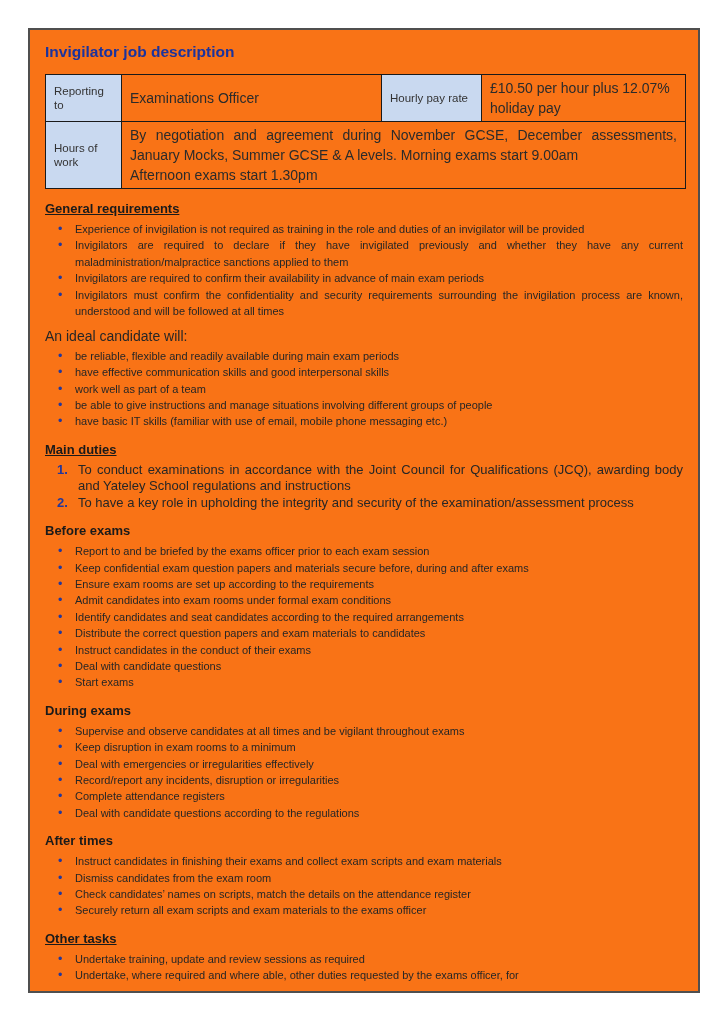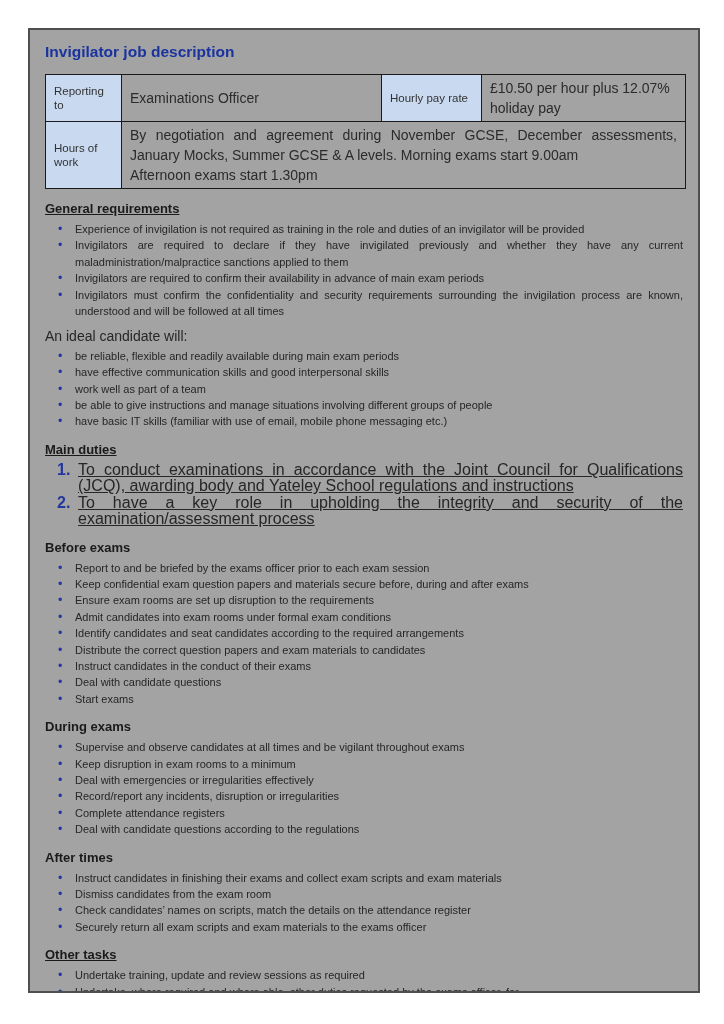--- a/index.html
+++ b/index.html
@@ -16,21 +16,21 @@
   }
   .sheet {
     position: absolute;
     left: 28px;
     top: 28px;
     width: 672px;
     height: 965px;
     box-sizing: border-box;
     border: 2px solid #4f4f4f;
     padding: 11px 15px 0 15px;
-    background: #a3a3a3;
+    background: #f97316;
     overflow: hidden;
   }
   .doc-title {
     font-size: 15.5px;
     font-weight: bold;
     color: #1b339e;
     margin: 2px 0 13px 0;
     line-height: 18px;
   }
   
@@ -95,24 +95,23 @@
   ol.numbered-list {
     list-style: none;
     margin: 0;
     padding: 0;
     counter-reset: duty;
   }
   ol.numbered-list li {
     position: relative;
     counter-increment: duty;
     padding-left: 33px;
-    font-size: 16px;
+    font-size: 13px;
     line-height: 16.4px;
     text-align: justify;
-    text-decoration: underline;
   }
   ol.numbered-list li::before {
     content: counter(duty) ".";
     position: absolute;
     left: 12px;
     top: 0;
     font-weight: bold;
     color: #23379c;
   }
 </style>
@@ -171,21 +170,21 @@
       <li>To conduct examinations in accordance with the Joint Council for Qualifications (JCQ), awarding body and Yateley School regulations and instructions</li>
       <li>To have a key role in upholding the integrity and security of the examination/assessment process</li>
     </ol>
   </div>
 
   <div class="section">
     <div class="section-heading">Before exams</div>
     <ul class="bullet-list">
       <li>Report to and be briefed by the exams officer prior to each exam session</li>
       <li>Keep confidential exam question papers and materials secure before, during and after exams</li>
-      <li>Ensure exam rooms are set up disruption to the requirements</li>
+      <li>Ensure exam rooms are set up according to the requirements</li>
       <li>Admit candidates into exam rooms under formal exam conditions</li>
       <li>Identify candidates and seat candidates according to the required arrangements</li>
       <li>Distribute the correct question papers and exam materials to candidates</li>
       <li>Instruct candidates in the conduct of their exams</li>
       <li>Deal with candidate questions</li>
       <li>Start exams</li>
     </ul>
   </div>
 
   <div class="section">

